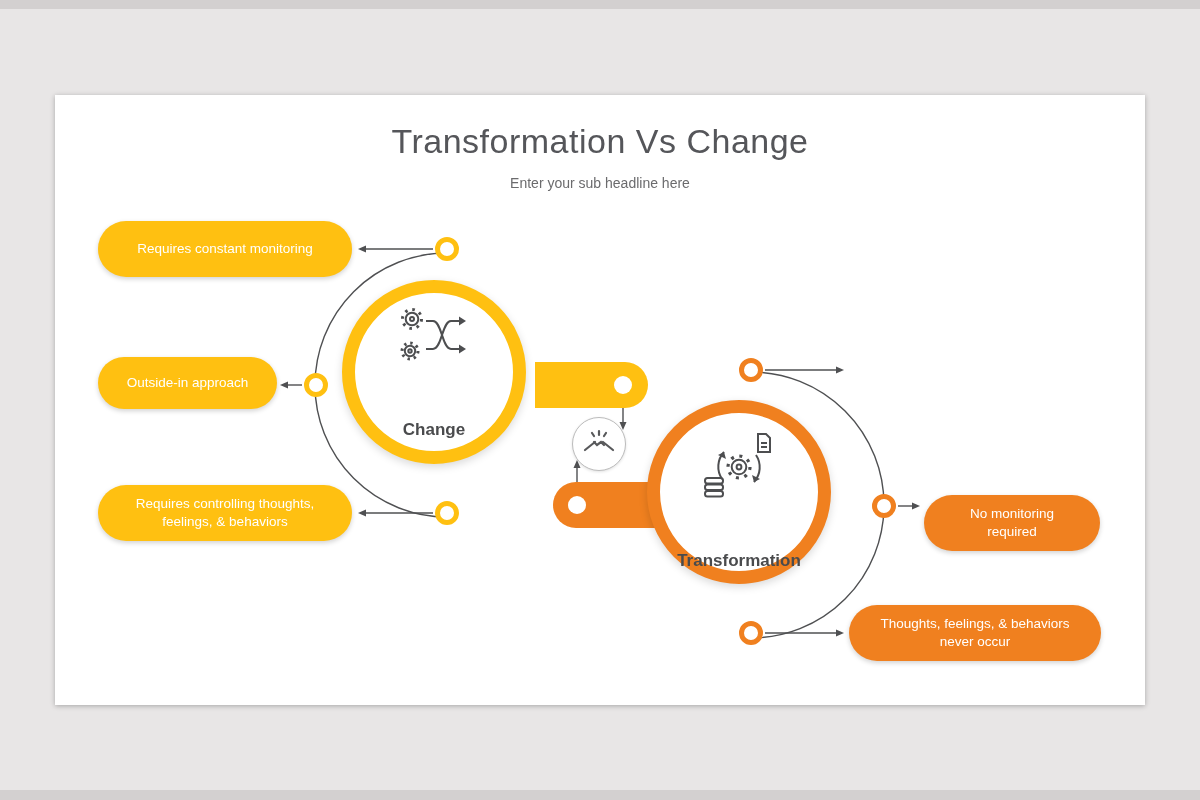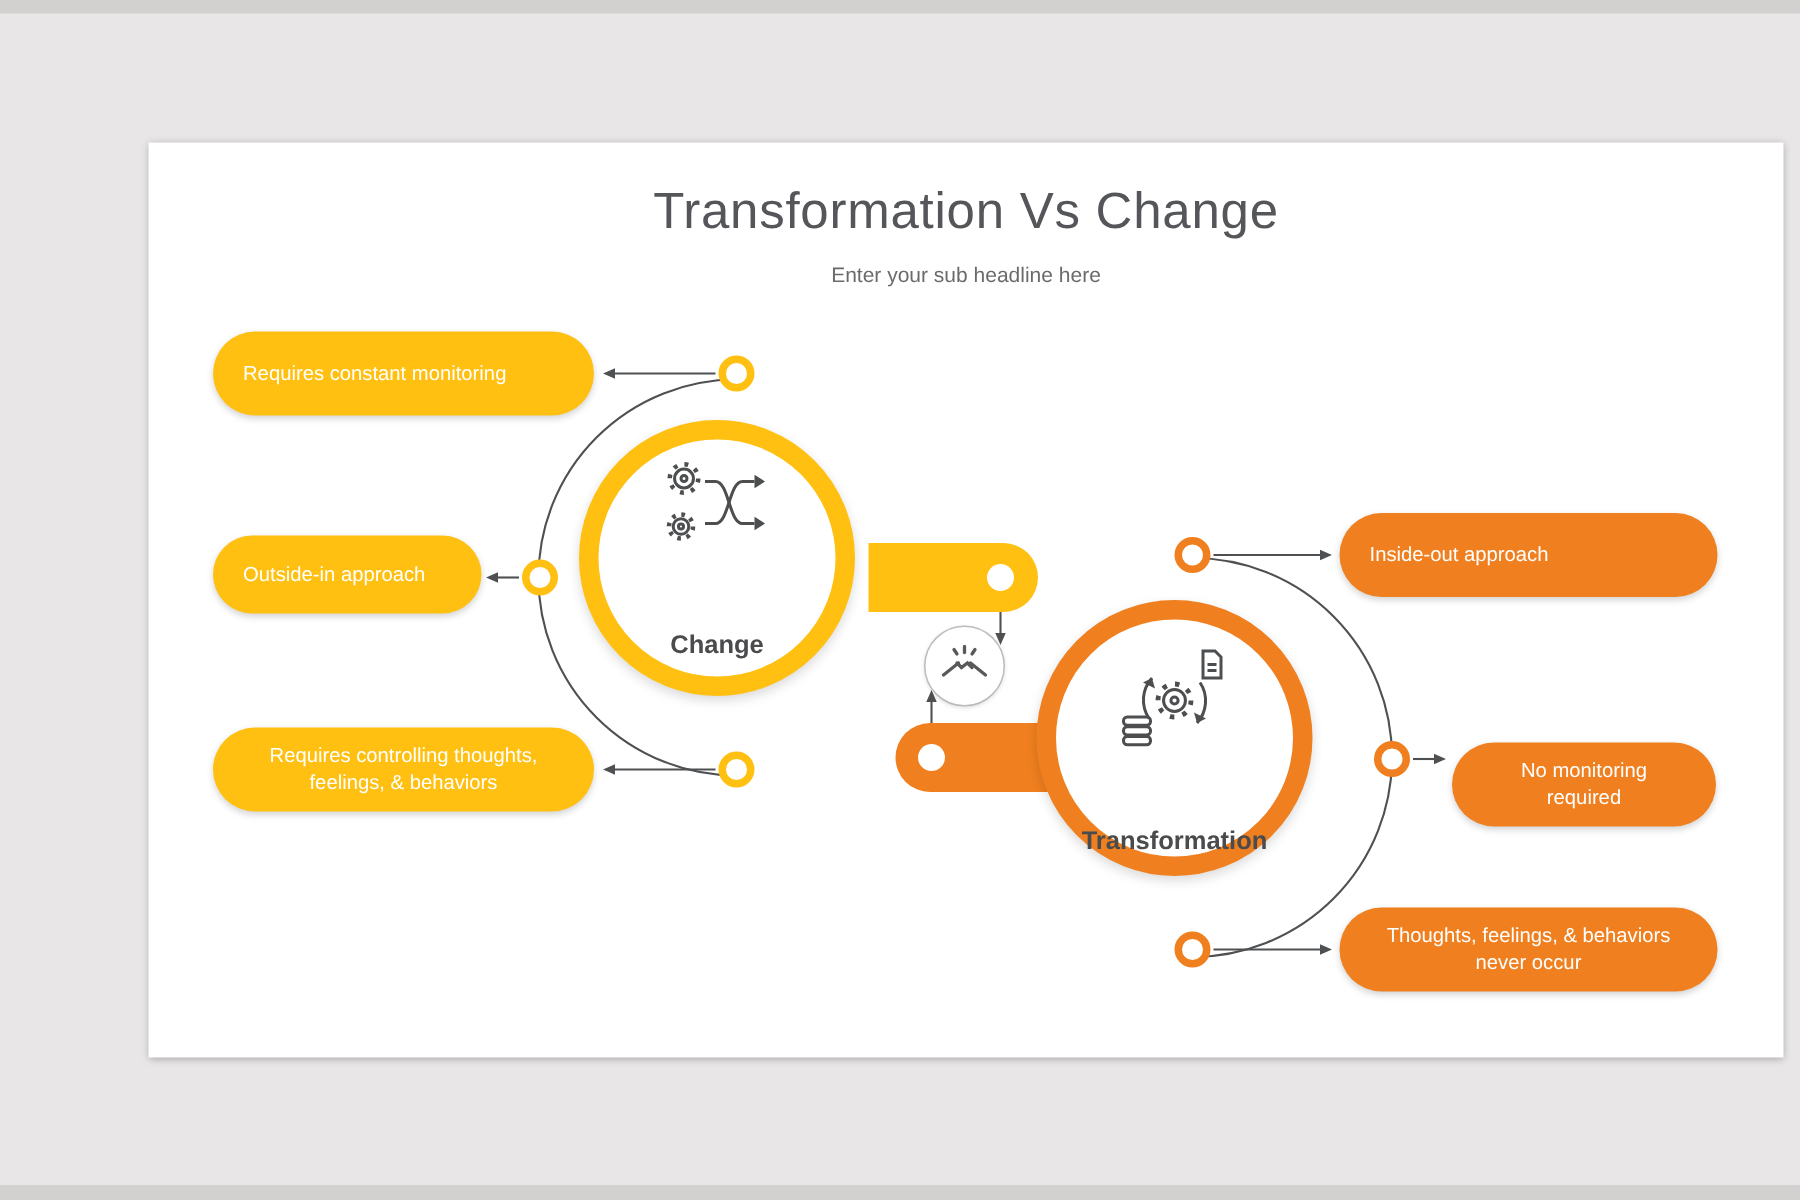--- a/index.html
+++ b/index.html
@@ -15,21 +15,20 @@
     position:relative;overflow:hidden;
   }
   .bg-strip{position:absolute;left:0;width:1200px;background:#d3d0d0;}
   .bg-strip.top{top:0;height:9px;}
   .bg-strip.bottom{bottom:0;height:10px;}
 
   .slide{
     position:absolute;left:55px;top:95px;width:1090px;height:610px;
     background:#ffffff;
     box-shadow:0 1px 5px rgba(0,0,0,.28);
-    margin-left:44px;
   }
 
   .title{
     position:absolute;top:27px;left:0;width:100%;
     text-align:center;font-size:34px;font-weight:500;color:#55565a;
     letter-spacing:.5px;
   }
   .subtitle{
     position:absolute;top:80px;left:0;width:100%;
     text-align:center;font-size:14px;color:#6b6b6d;
@@ -37,21 +36,21 @@
 
   svg.overlay{position:absolute;left:0;top:0;width:1090px;height:610px;pointer-events:none;}
   .arc,.conn{fill:none;stroke:#4f5052;stroke-width:1.4px;}
   .arrowhead{fill:#4f5052;stroke:none;}
   .ring{fill:#ffffff;stroke-width:5px;}
   .ring-y{stroke:var(--yellow);}
   .ring-o{stroke:var(--orange);}
 
   .pill{
     position:absolute;border-radius:30px;color:#fff;
-    display:flex;align-items:center;justify-content:flex-start;text-align:center;
+    display:flex;align-items:center;justify-content:center;text-align:center;
     font-size:13.5px;line-height:1.3;padding:0 20px;
     box-shadow:0 2px 5px rgba(0,0,0,.18);
   }
   .pill-y{background:var(--yellow);}
   .pill-o{background:var(--orange);}
   .pill.l1{left:43px;top:126px;width:254px;height:56px;}
   .pill.l2{left:43px;top:262px;width:179px;height:52px;}
   .pill.l3{left:43px;top:390px;width:254px;height:56px;}
   .pill.r1{left:794px;top:247px;width:252px;height:56px;}
   .pill.r2{left:869px;top:400px;width:176px;height:56px;}
@@ -216,23 +215,20 @@
   <div class="pill pill-y l1">
     <span>Requires constant monitoring</span>
   </div>
   <div class="pill pill-y l2">
     <span>Outside-in approach</span>
   </div>
   <div class="pill pill-y l3">
     <span>Requires controlling thoughts, feelings, &amp; behaviors</span>
   </div>
 
-  <div class="pill pill-o r1">
-    <span>Inside-out approach</span>
-  </div>
   <div class="pill pill-o r2">
     <span>No monitoring required</span>
   </div>
   <div class="pill pill-o r3">
     <span>Thoughts, feelings, &amp; behaviors never occur</span>
   </div>
 
 </div>
 
 </body></html>

